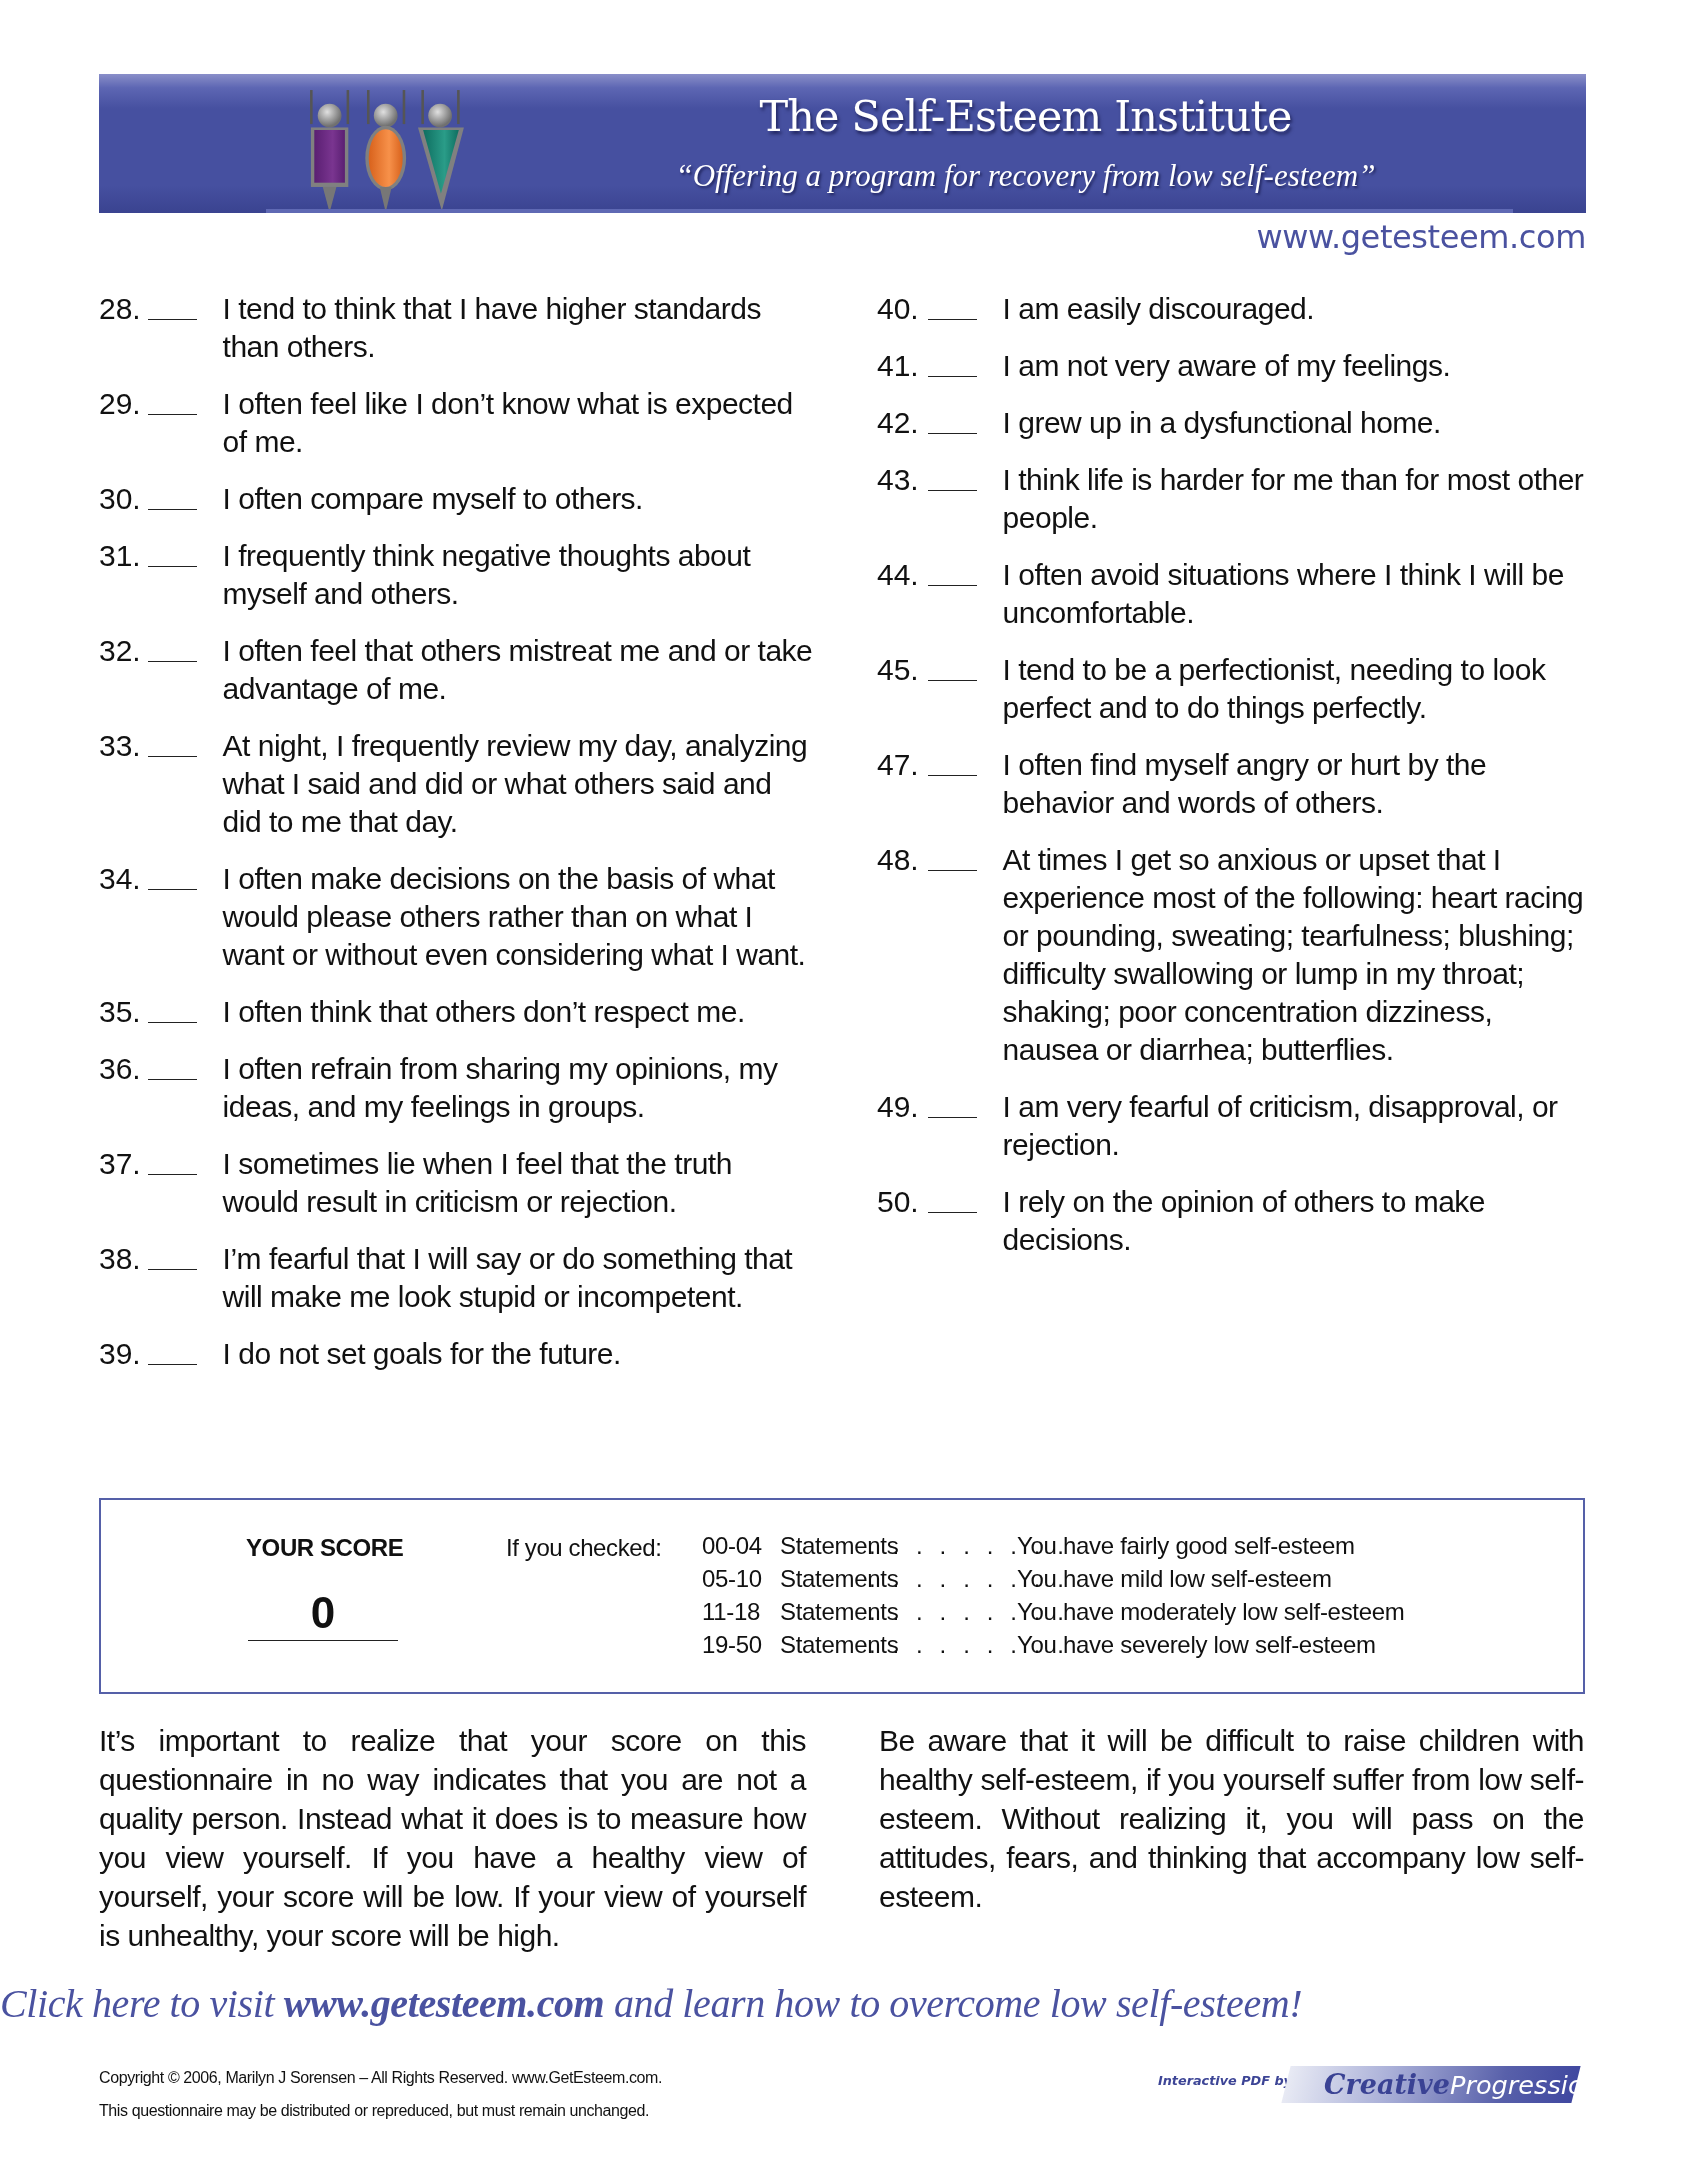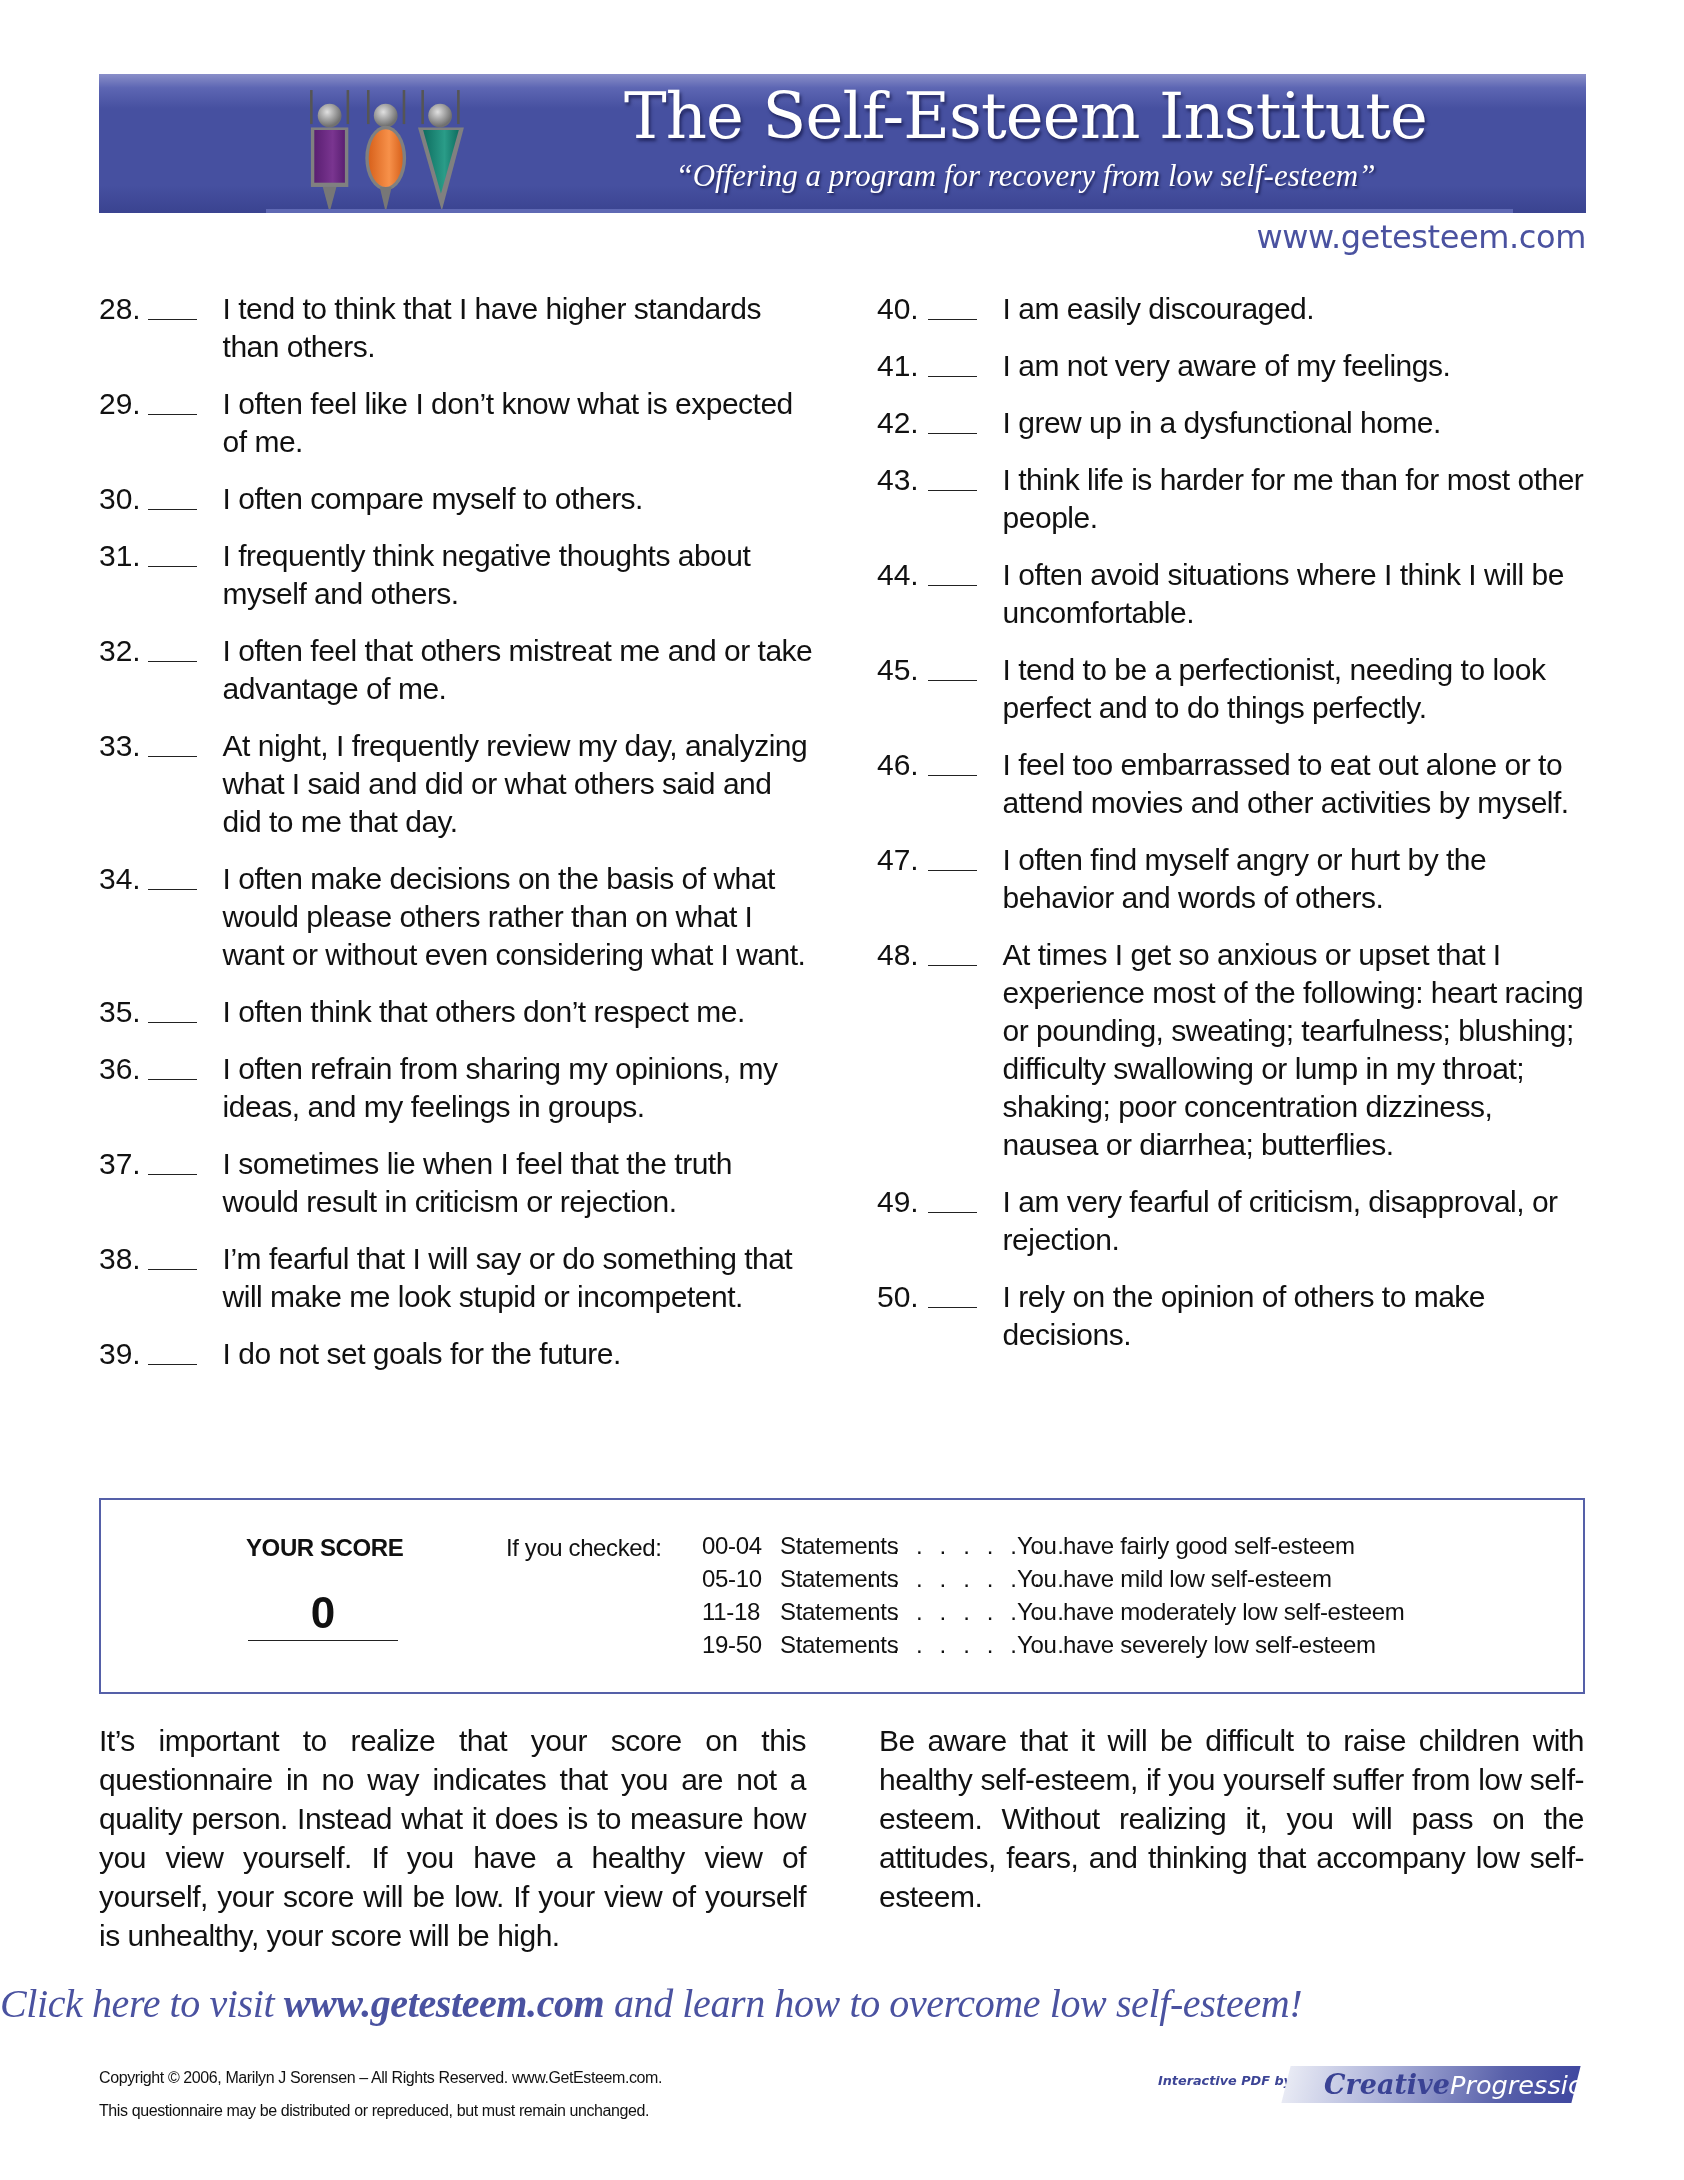--- a/index.html
+++ b/index.html
@@ -1,21 +1,21 @@
 <!DOCTYPE html>
 <html style="font-size:13.6px"><head>
 <meta charset="utf-8">
 <style>
   html, body { margin:0; padding:0; background:#ffffff; }
   body { width:1685px; height:2181px; position:relative; overflow:hidden; font-family:"Liberation Sans", sans-serif; color:#111; }
   .banner { position:absolute; left:99px; top:74px; width:1487px; height:139px;
     background: linear-gradient(to bottom, #8a8fc9 0%, #5d66b3 10%, #4650a0 25%, #4650a0 80%, #3a4390 100%); }
   .banner-underline { position:absolute; left:167px; bottom:0; width:1247px; height:4.3px; background:#5f69b4; }
   .logo { position:absolute; left:200px; top:8.5px; width:170px; height:128px; }
-  .brand-title { position:absolute; left:475px; top:0; width:903px; text-align:center; font-family:"DejaVu Serif", serif; font-size:64px; color:#ffffff; line-height:85px; letter-spacing:-0.9px; text-shadow:1.7px 2.6px 3.4px rgba(0,0,40,0.55); white-space:nowrap; }
+  .brand-title { position:absolute; left:475px; top:0; width:903px; text-align:center; font-family:"DejaVu Serif", serif; font-size:43px; color:#ffffff; line-height:85px; letter-spacing:-0.9px; text-shadow:1.7px 2.6px 3.4px rgba(0,0,40,0.55); white-space:nowrap; }
   .brand-tagline { position:absolute; left:475px; top:83px; width:903px; text-align:center; font-family:"Liberation Serif", serif; font-style:italic; font-size:31px; color:#ffffff; line-height:37px; text-shadow:1.7px 1.7px 2.6px rgba(0,0,40,0.55); white-space:nowrap; }
   .site-url { position:absolute; right:99px; top:213px; font-family:"DejaVu Sans", sans-serif; font-size:32px; color:#4a52a0; line-height:49px; letter-spacing:-0.4px; }
 
   .col { position:absolute; top:290px; }
   .col-left { left:99px; width:716px; }
   .col-right { left:877px; width:716px; }
   .item { display:flex; margin-bottom:19px; font-size:30px; line-height:38px; color:#111; }
   .item .num { width:49px; flex:none; }
   .item .blank { width:49px; flex:none; height:29px; border-bottom:1.7px solid #222; margin-right:25.6px; }
   .col-right .item .num { width:51px; }
@@ -193,25 +193,20 @@
       <span class="num">44.</span>
       <span class="blank"></span>
       <span class="text">I often avoid situations where I think I will be uncomfortable.</span>
     </div>
     <div class="item">
       <span class="num">45.</span>
       <span class="blank"></span>
       <span class="text">I tend to be a perfectionist, needing to look perfect and to do things perfectly.</span>
     </div>
     <div class="item">
-      <span class="num">46.</span>
-      <span class="blank"></span>
-      <span class="text">I feel too embarrassed to eat out alone or to attend movies and other activities by myself.</span>
-    </div>
-    <div class="item">
       <span class="num">47.</span>
       <span class="blank"></span>
       <span class="text">I often find myself angry or hurt by the behavior and words of others.</span>
     </div>
     <div class="item">
       <span class="num">48.</span>
       <span class="blank"></span>
       <span class="text">At times I get so anxious or upset that I experience most of the following: heart racing or pounding, sweating; tearfulness; blushing; difficulty swallowing or lump in my throat; shaking; poor concentration dizziness, nausea or diarrhea; butterflies.</span>
     </div>
     <div class="item">

